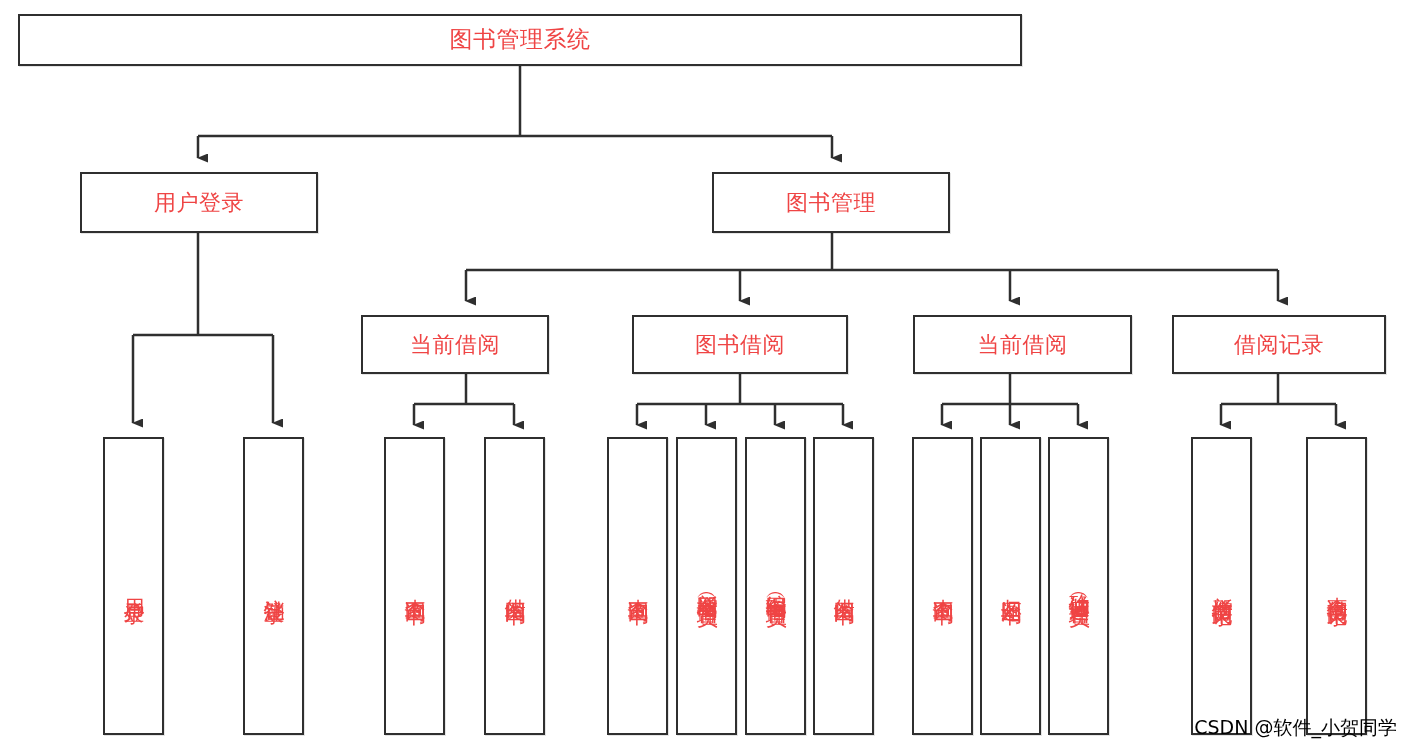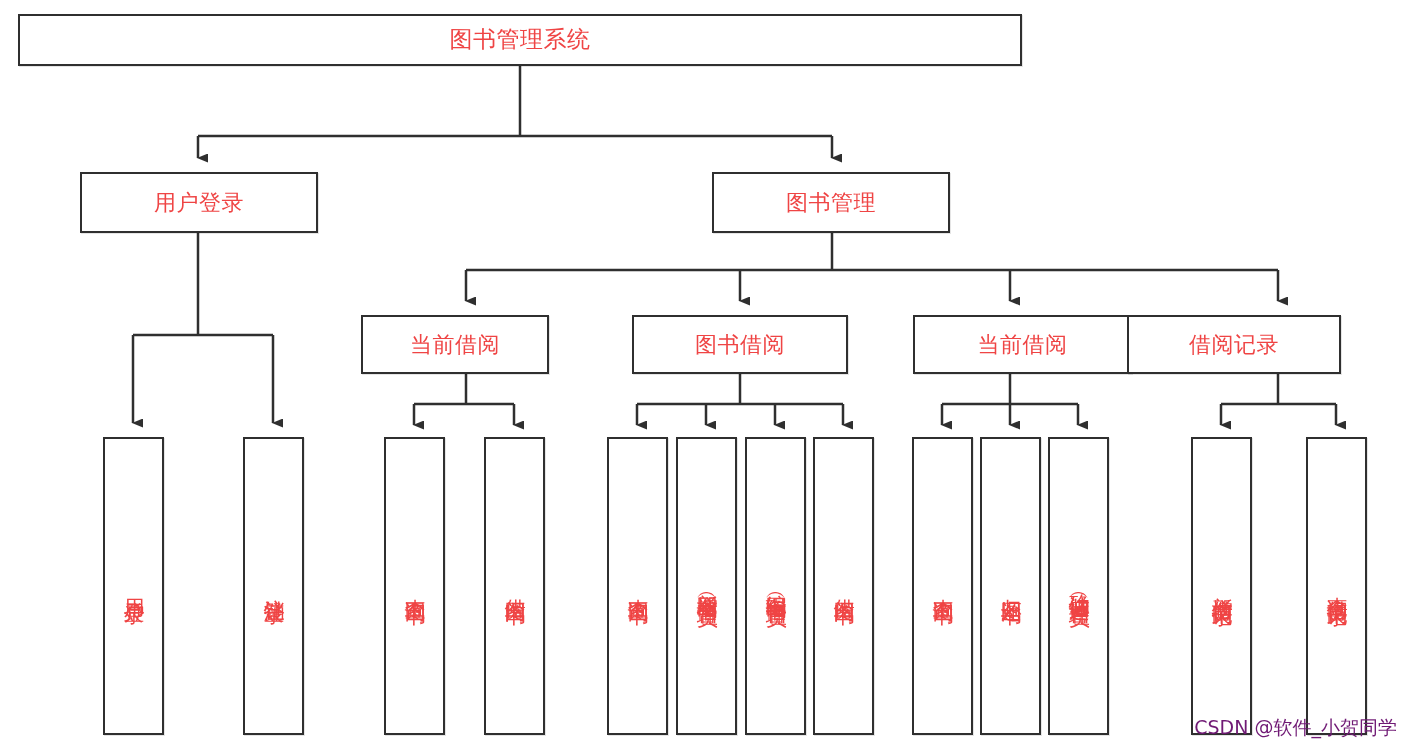--- a/index.html
+++ b/index.html
@@ -63,21 +63,21 @@
     width: 1405px;
     height: 747px;
     z-index: 1;
     pointer-events: none;
   }
   .watermark {
     position: absolute;
     right: 8px;
     bottom: 6px;
     font-size: 19px;
-    color: #701a75;
+    color: #000000;
     z-index: 5;
     white-space: nowrap;
     font-family: "DejaVu Sans", "Liberation Sans", sans-serif;
   }
 </style>
 </head>
 <body>
 
 <div id="canvas">
 
@@ -144,21 +144,21 @@
 
   <div class="node horiz" style="left:361px; top:315px; width:188px; height:59px;">
     <span class="label">当前借阅</span>
   </div>
   <div class="node horiz" style="left:632px; top:315px; width:216px; height:59px;justify-content:center;">
     <span class="label">图书借阅</span>
   </div>
   <div class="node horiz" style="left:900px; top:315px; width:219px; height:59px;margin-left:13px;">
     <span class="label">当前借阅</span>
   </div>
-  <div class="node horiz" style="left:1127px; top:315px; width:214px; height:59px;">
+  <div class="node horiz" style="left:1172px; top:315px; width:214px; height:59px;">
     <span class="label">借阅记录</span>
   </div>
 
   <div class="node vert" style="left:103px; top:437px; width:61px; height:298px;">
     <span class="label">用户登录</span>
   </div>
   <div class="node vert" style="left:243px; top:437px; width:61px; height:298px;">
     <span class="label">注销登录</span>
   </div>
 

